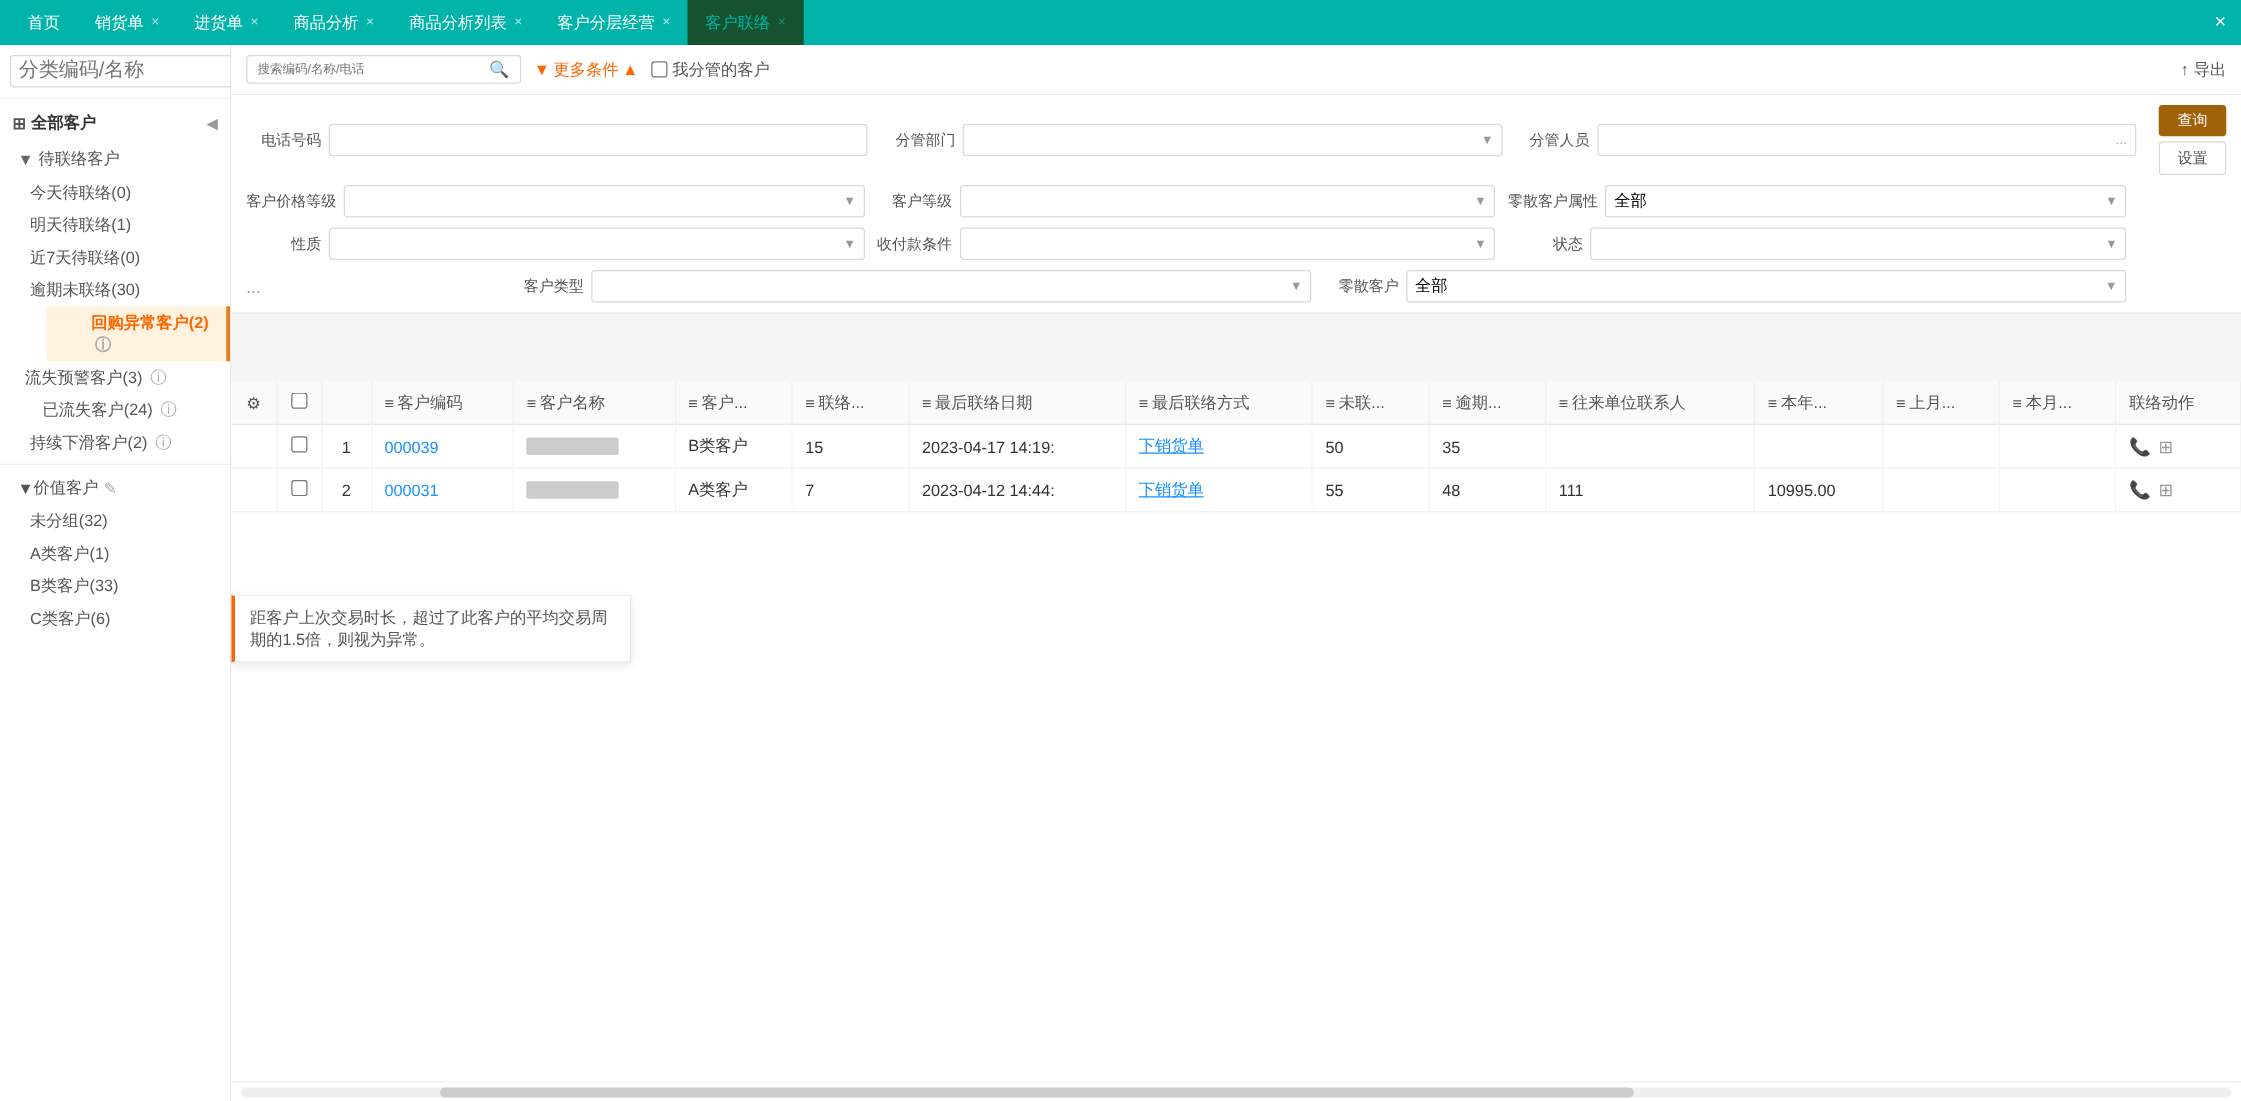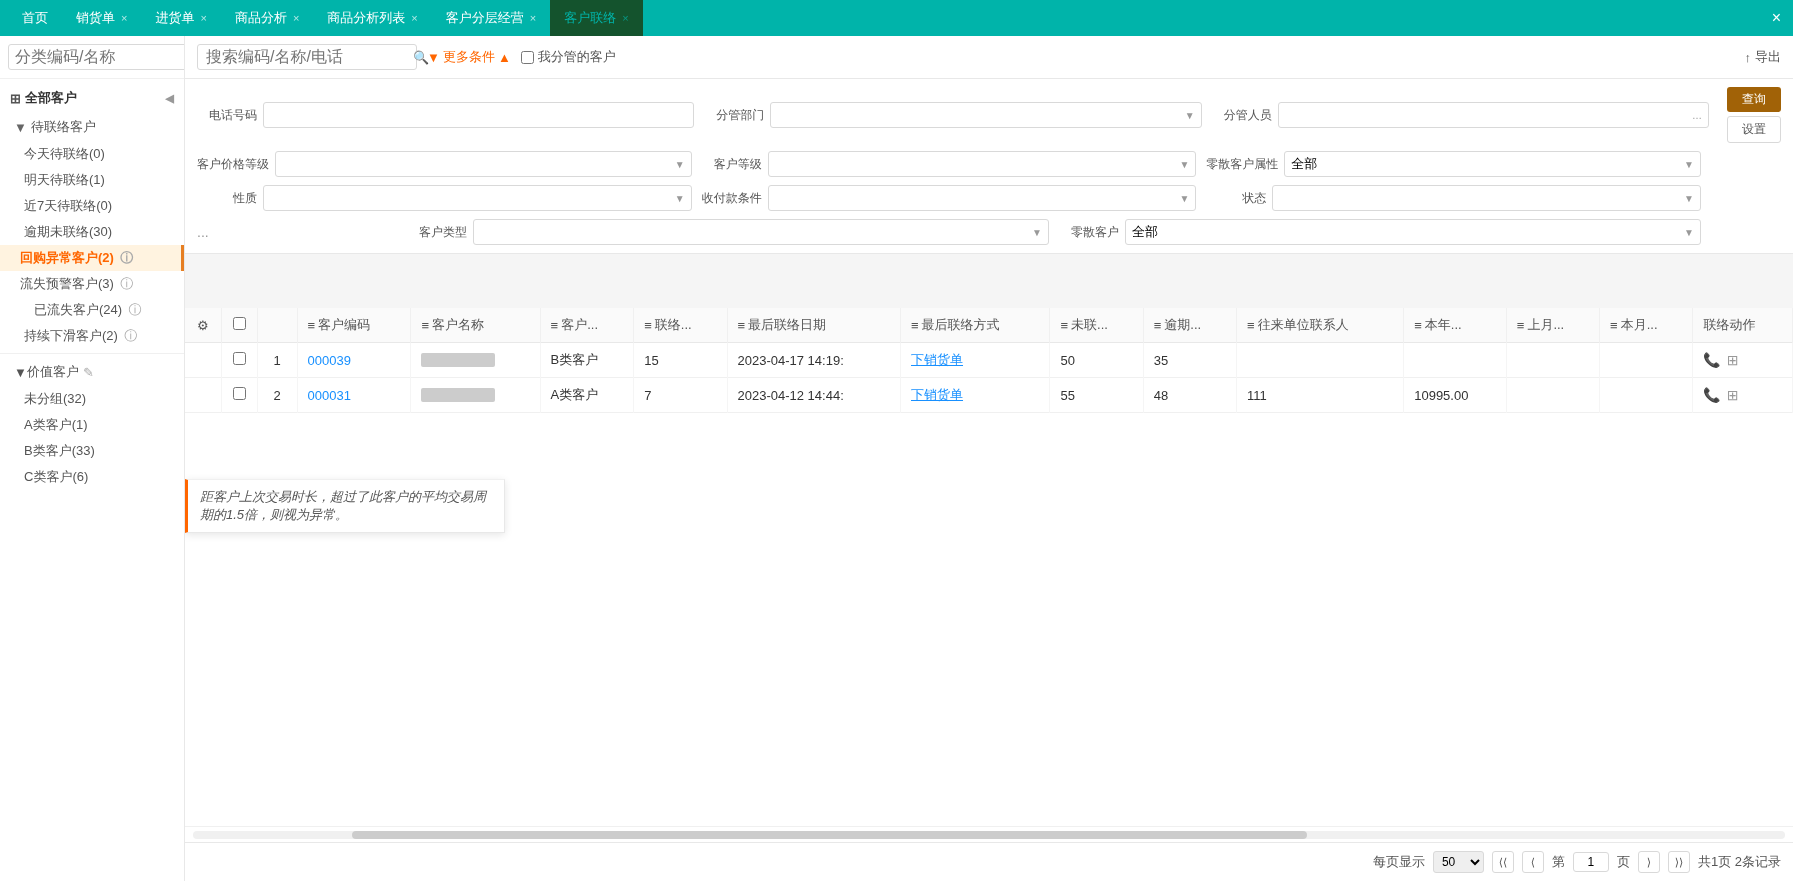--- a/index.html
+++ b/index.html
@@ -425,21 +425,21 @@
       <div class="sidebar-item">
         <span>明天待联络(1)</span>
       </div>
       <div class="sidebar-item">
         <span>近7天待联络(0)</span>
       </div>
       <div class="sidebar-item">
         <span>逾期未联络(30)</span>
       </div>
       <div style="position:relative;">
-        <div class="sidebar-item active" style="padding-left:20px;">
+        <div class="sidebar-item active" style="padding-left:36px;margin-left:37px;">
           <span style="color:#f60;">回购异常客户(2)</span>
           <span style="color:#aaa;margin-left:3px;">ⓘ</span>
         </div>
       </div>
       <div class="sidebar-item" style="padding-left:20px;">
         <span>流失预警客户(3)</span>
         <span style="color:#aaa;margin-left:3px;">ⓘ</span>
       </div>
       <div class="sidebar-item" style="padding-left:34px;">
         <span>已流失客户(24)</span>
@@ -467,21 +467,21 @@
       <div class="sidebar-item">
         <span>C类客户(6)</span>
       </div>
     </div>
   </div>
 
   <div class="content-area">
 
     <div class="filter-bar">
       <div class="filter-search">
-        <input type="text" style="border: none; outline: none; font-size: 16px; flex: 1 1 0%;" placeholder="搜索编码/名称/电话">
+        <input type="text" style="border: none; outline: none; font-size: 10px; flex: 1 1 0%;" placeholder="搜索编码/名称/电话">
         <span class="search-icon" style="color:#f60;">🔍</span>
       </div>
       <div class="filter-more">
         <span>▼</span>
         <span>更多条件</span>
         <span>▲</span>
       </div>
       <label class="filter-checkbox-label">
         <input type="checkbox" style="">
         <span>我分管的客户</span>
@@ -584,21 +584,21 @@
           <label>零散客户</label>
           <div class="field-input">
             <span>全部</span>
             <span class="arrow">▼</span>
           </div>
         </div>
         <div style="width:70px;"></div>
       </div>
     </div>
 
-    <div class="tooltip-box" style="position:relative;margin:0;border-radius:0;border-left:3px solid #f60;border-top:1px solid #f0f0f0;font-style:italic;">
+    <div class="tooltip-box" style="position:relative;margin:0;border-radius:0;border-left:3px solid #f60;border-top:1px solid #f0f0f0;">
       <span>距客户上次交易时长，超过了此客户的平均交易周期的1.5倍，则视为异常。</span>
     </div>
 
     <div class="table-container">
       <table>
         <thead>
           <tr>
             <th class="col-settings">
               <span>⚙</span>
             </th>
@@ -739,31 +739,15 @@
         </tbody>
       </table>
     </div>
 
     <div class="scroll-area">
       <div class="scroll-track">
         <div class="scroll-thumb"></div>
       </div>
     </div>
 
-    <div class="pagination-bar">
-      <span>每页显示</span>
-      <select>
-        <option>50</option>
-        <option>100</option>
-        <option>200</option>
-      </select>
-      <button class="page-btn">⟨⟨</button>
-      <button class="page-btn">⟨</button>
-      <span>第</span>
-      <input class="page-num-input" type="text" value="1" style="">
-      <span>页</span>
-      <button class="page-btn">⟩</button>
-      <button class="page-btn">⟩⟩</button>
-      <span>共1页 2条记录</span>
-    </div>
 
   </div>
 </div>
 
 </body></html>

